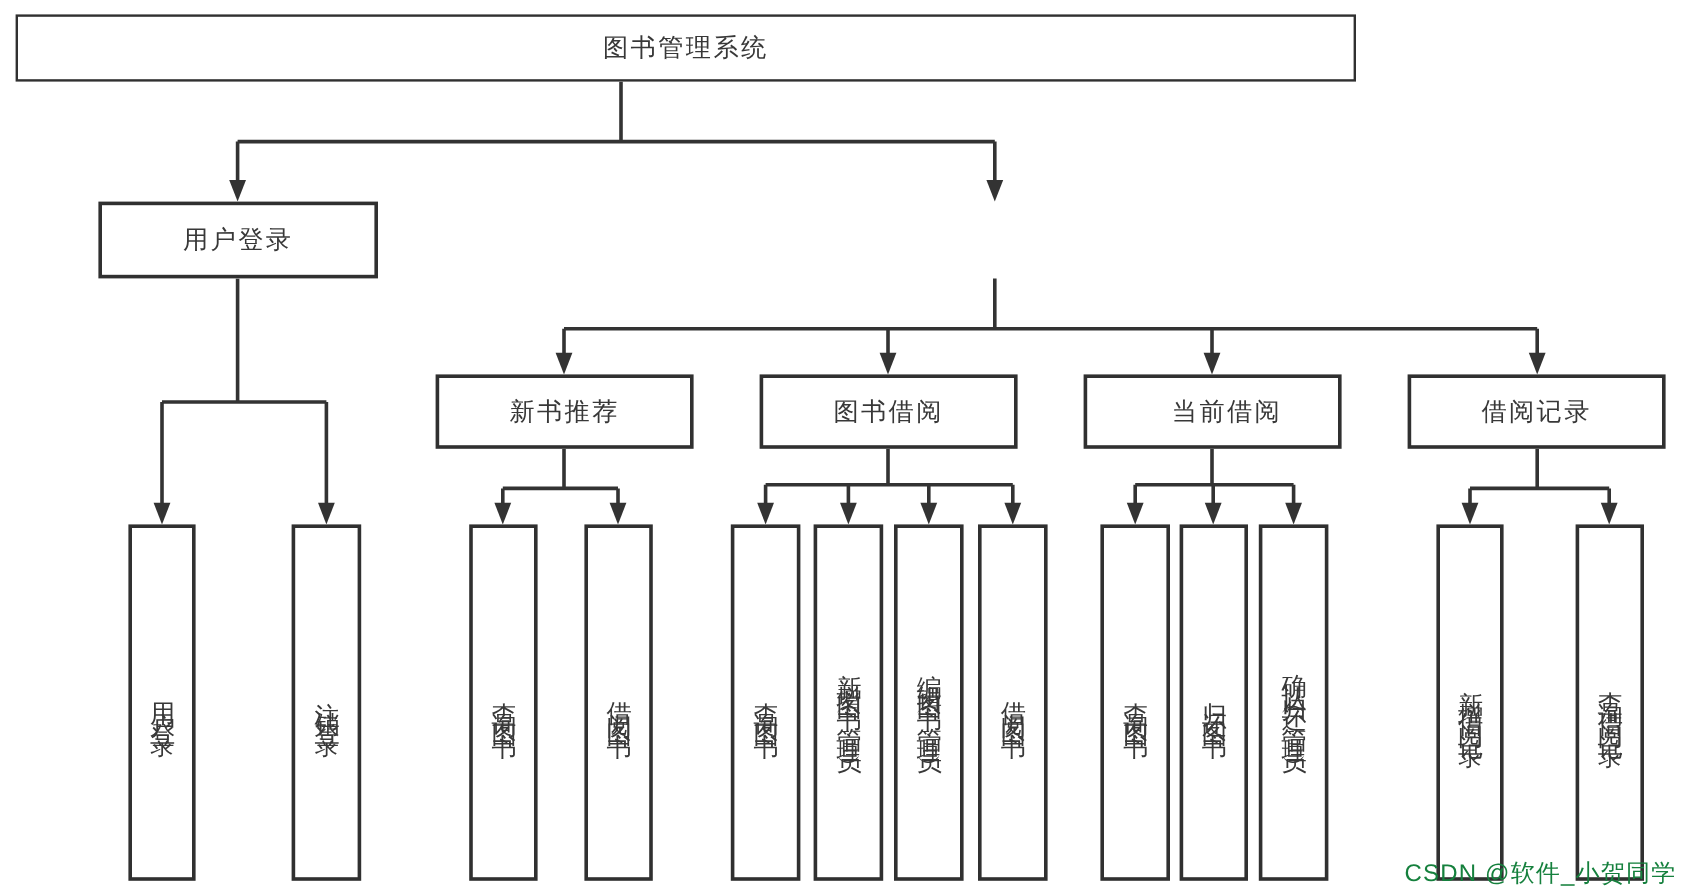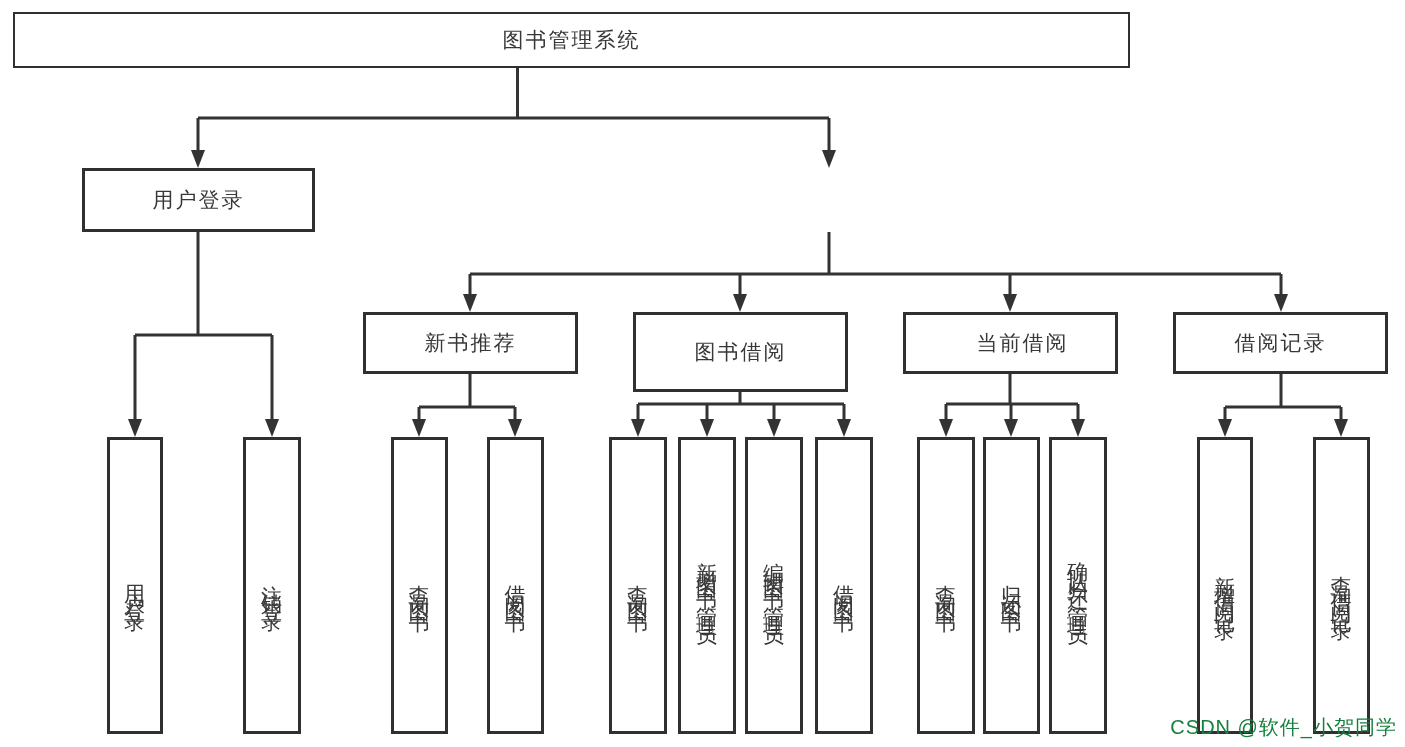--- a/index.html
+++ b/index.html
@@ -108,21 +108,21 @@
     <span class="hlabel">图书管理系统</span>
   </div>
 
   <div class="node" style="left:82px; top:168px; width:233px; height:64px;">
     <span class="hlabel">用户登录</span>
   </div>
 
   <div class="node" style="left:363px; top:312px; width:215px; height:62px;">
     <span class="hlabel">新书推荐</span>
   </div>
-  <div class="node" style="left:633px; top:312px; width:215px; height:80px;">
+  <div class="node" style="left:633px; top:312px; width:215px; height:62px;">
     <span class="hlabel">图书借阅</span>
   </div>
   <div class="node" style="left:903px; top:312px; width:215px; height:62px;padding-left:24px;">
     <span class="hlabel">当前借阅</span>
   </div>
   <div class="node" style="left:1173px; top:312px; width:215px; height:62px;">
     <span class="hlabel">借阅记录</span>
   </div>
 
   <div class="node" style="left:107px; top:437px; width:56px; height:297px;">

